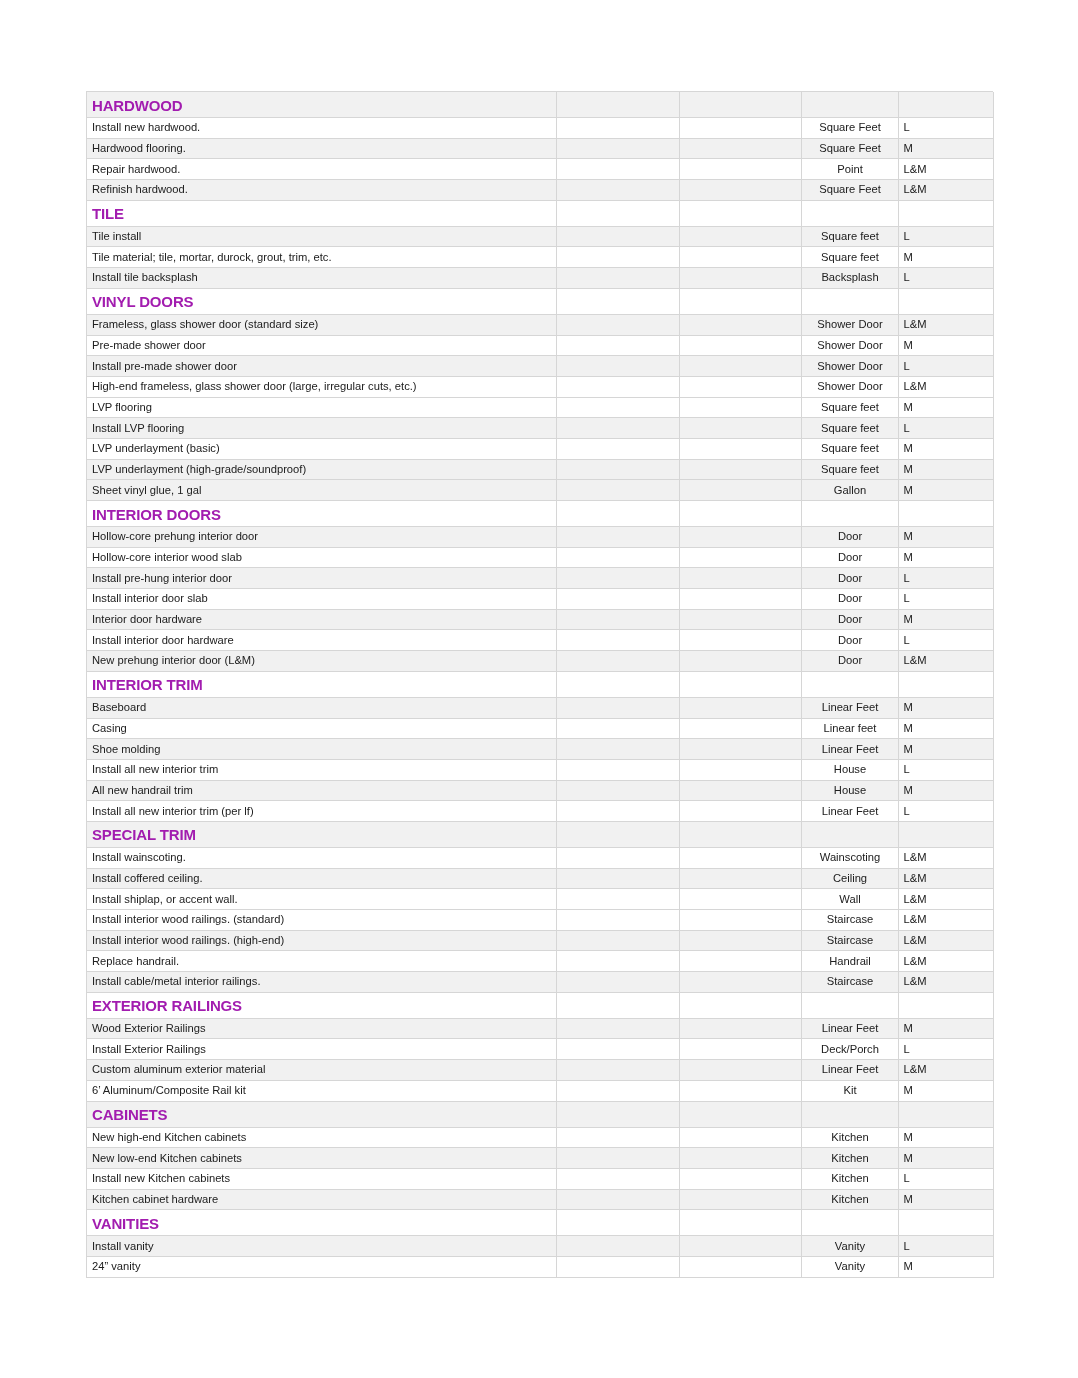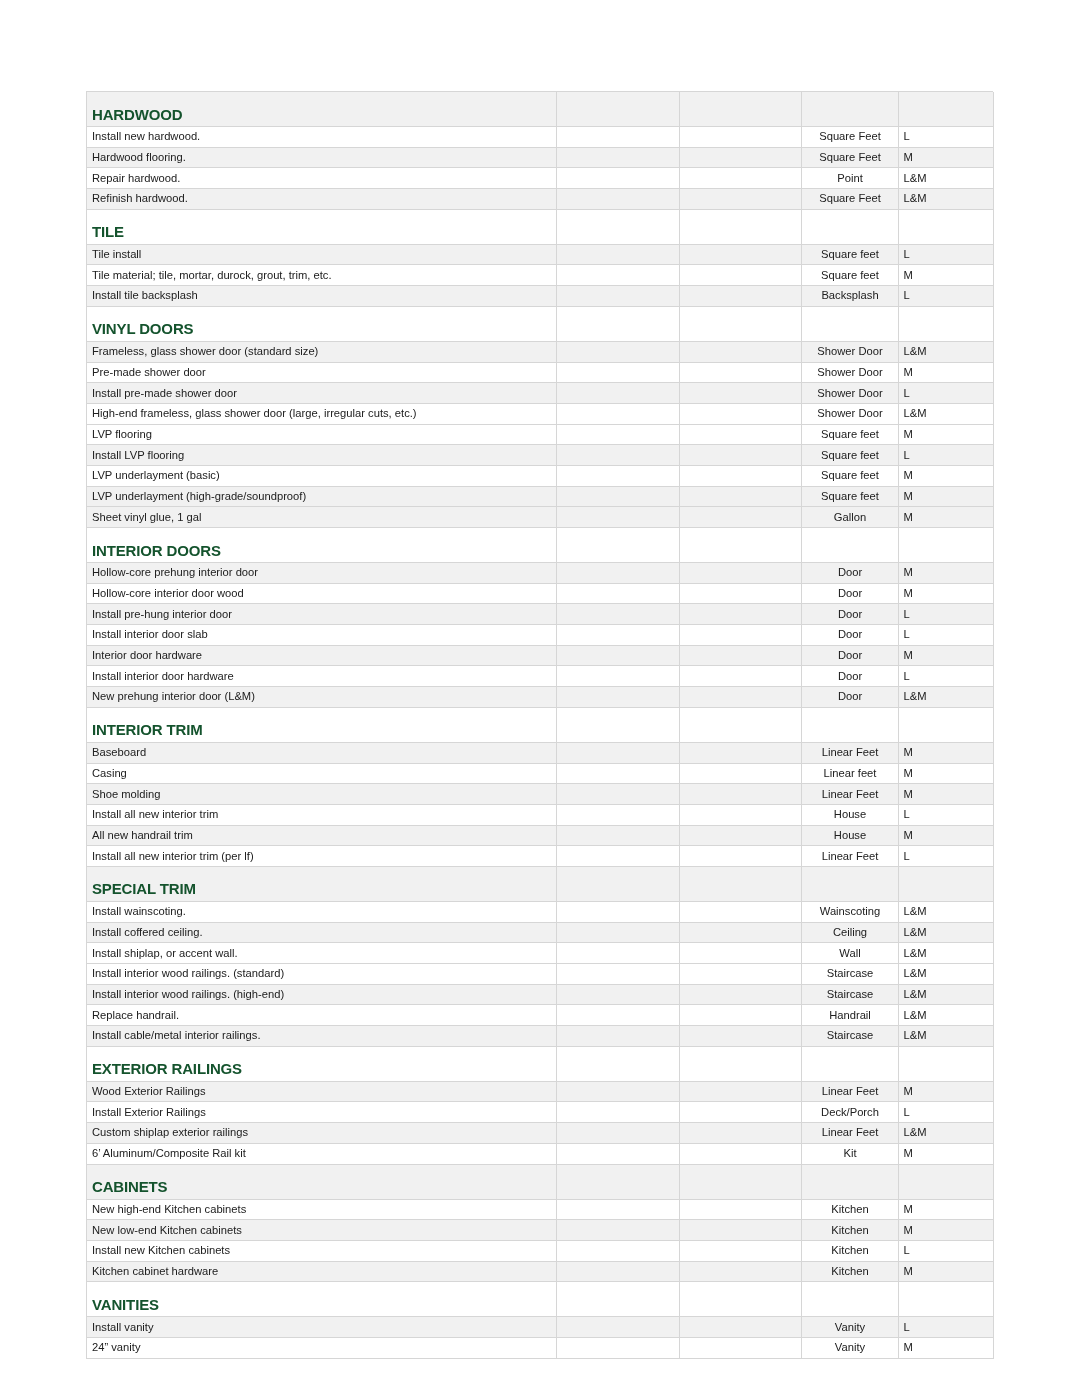--- a/index.html
+++ b/index.html
@@ -56,22 +56,22 @@
     color: #202020;
   }
   tr.row-shaded td { background: #f1f1f1; }
   tr.row-plain  td { background: #ffffff; }
 
   tr.section td {
     height: 24px;
     font-size: 15px;
     font-weight: bold;
     letter-spacing: -0.15px;
-    color: #14532d;
-    padding-top: 10px;
+    color: #a21caf;
+    padding-top: 1px;
   }
   td.u-desc { text-align: left; }
   td.u-unit { text-align: center; }
   td.u-code { text-align: left; }
   td.blank  { }
 </style>
 </head>
 <body>
 
 <div class="page">
@@ -226,21 +226,21 @@
             <td class="blank"></td>
           </tr>
           <tr class="row-shaded">
             <td class="u-desc">Hollow-core prehung interior door</td>
             <td class="blank"></td>
             <td class="blank"></td>
             <td class="u-unit">Door</td>
             <td class="u-code">M</td>
           </tr>
           <tr class="row-plain">
-            <td class="u-desc">Hollow-core interior door wood</td>
+            <td class="u-desc">Hollow-core interior wood slab</td>
             <td class="blank"></td>
             <td class="blank"></td>
             <td class="u-unit">Door</td>
             <td class="u-code">M</td>
           </tr>
           <tr class="row-shaded">
             <td class="u-desc">Install pre-hung interior door</td>
             <td class="blank"></td>
             <td class="blank"></td>
             <td class="u-unit">Door</td>
@@ -394,21 +394,21 @@
             <td class="u-code">M</td>
           </tr>
           <tr class="row-plain">
             <td class="u-desc">Install Exterior Railings</td>
             <td class="blank"></td>
             <td class="blank"></td>
             <td class="u-unit">Deck/Porch</td>
             <td class="u-code">L</td>
           </tr>
           <tr class="row-shaded">
-            <td class="u-desc">Custom shiplap exterior railings</td>
+            <td class="u-desc">Custom aluminum exterior material</td>
             <td class="blank"></td>
             <td class="blank"></td>
             <td class="u-unit">Linear Feet</td>
             <td class="u-code">L&amp;M</td>
           </tr>
           <tr class="row-plain">
             <td class="u-desc">6’ Aluminum/Composite Rail kit</td>
             <td class="blank"></td>
             <td class="blank"></td>
             <td class="u-unit">Kit</td>

